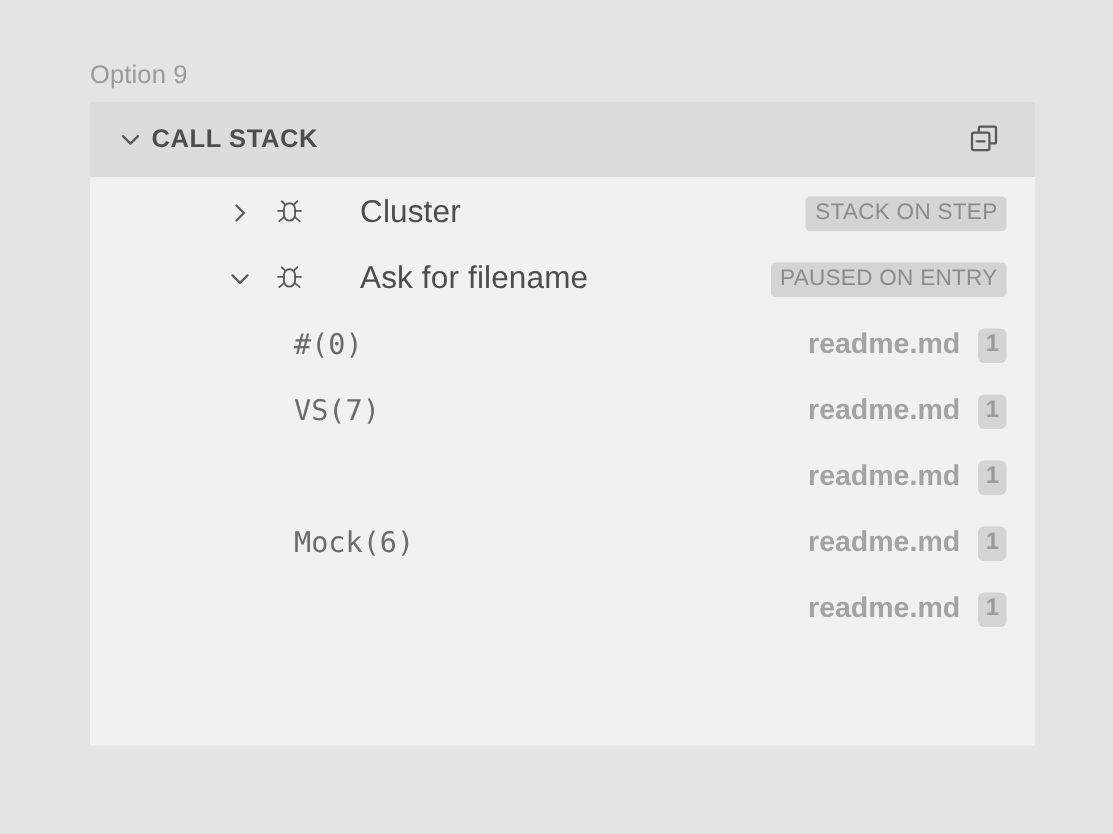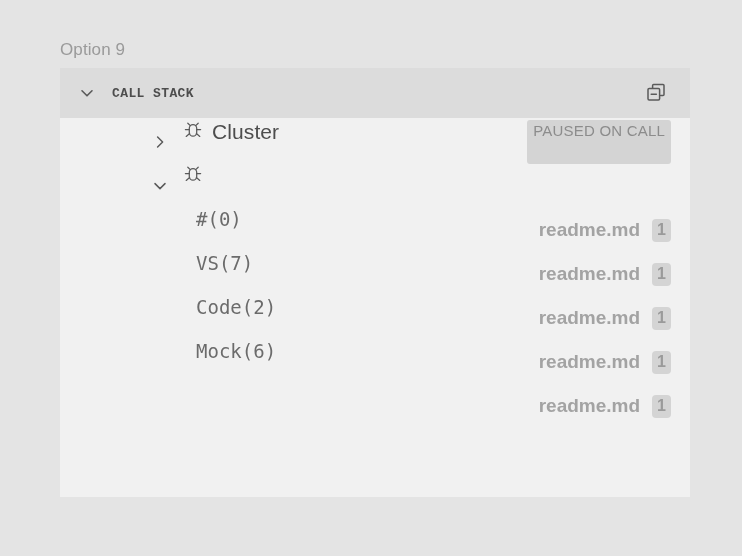--- a/index.html
+++ b/index.html
@@ -57,28 +57,27 @@
   .header-twisty {
     width: 26px;
     height: 26px;
     flex: 0 0 26px;
     display: flex;
     align-items: center;
     justify-content: center;
     color: #5a5a5a;
   }
   .panel-title {
-    margin-left: 12px;
-    font-size: 13px;
+    margin-left: 1px;
+    font-size: 17px;
     font-weight: bold;
     color: #4d4d4d;
     letter-spacing: 0.4px;
     text-transform: uppercase;
     white-space: nowrap;
-    font-family: Liberation Mono, monospace;
   }
   .header-actions {
     margin-left: auto;
     display: flex;
     align-items: center;
   }
   .header-action-btn {
     width: 28px;
     height: 28px;
     display: flex;
@@ -91,22 +90,24 @@
   .tree {
     flex: 1 1 auto;
     padding-top: 2px;
     overflow: hidden;
   }
 
   .row {
     position: relative;
     height: 44px;
     display: flex;
+    align-items: center;
     box-sizing: border-box;
     padding-right: 19px;
+    gap: 28px;
   }
 
   
   .row.thread {
     padding-left: 88px;
   }
   .row .twisty {
     position: absolute;
     left: 88px;
     top: 0;
@@ -226,60 +227,61 @@
             <path d="M7.3 8.2 a3.7 3.7 0 0 1 7.4 0 v4.2 a3.7 3.7 0 0 1 -7.4 0 z"></path>
             <line x1="7.3" y1="9.6" x2="3.4" y2="9.6"></line>
             <line x1="14.7" y1="9.6" x2="18.6" y2="9.6"></line>
             <line x1="7.6" y1="13.6" x2="4.2" y2="16.4"></line>
             <line x1="14.4" y1="13.6" x2="17.8" y2="16.4"></line>
             <line x1="8.3" y1="5.6" x2="5.8" y2="3.2"></line>
             <line x1="13.7" y1="5.6" x2="16.2" y2="3.2"></line>
           </svg>
         </span>
         <span class="thread-label">Cluster</span>
-        <span class="state-badge">PAUSED ON CALL</span>
+        <span class="state-badge">STACK ON STEP</span>
       </div>
 
       <div class="row thread">
         <span class="twisty">
           <svg width="16" height="16" viewBox="0 0 16 16" fill="none" stroke="currentColor" stroke-width="1.5" stroke-linecap="round" stroke-linejoin="round">
             <polyline points="3,5.6 8,10.6 13,5.6"></polyline>
           </svg>
         </span>
         <span class="bug-icon">
           <svg width="22" height="22" viewBox="0 0 22 22" fill="none" stroke="currentColor" stroke-width="1.25" stroke-linecap="round" stroke-linejoin="round">
             <path d="M7.3 8.2 a3.7 3.7 0 0 1 7.4 0 v4.2 a3.7 3.7 0 0 1 -7.4 0 z"></path>
             <line x1="7.3" y1="9.6" x2="3.4" y2="9.6"></line>
             <line x1="14.7" y1="9.6" x2="18.6" y2="9.6"></line>
             <line x1="7.6" y1="13.6" x2="4.2" y2="16.4"></line>
             <line x1="14.4" y1="13.6" x2="17.8" y2="16.4"></line>
             <line x1="8.3" y1="5.6" x2="5.8" y2="3.2"></line>
             <line x1="13.7" y1="5.6" x2="16.2" y2="3.2"></line>
           </svg>
         </span>
+        <span class="thread-label">Ask for filename</span>
+        <span class="state-badge">PAUSED ON ENTRY</span>
       </div>
 
       <div class="row frame">
         <span class="frame-name">#(0)</span>
         <span class="frame-right">
           <span class="frame-source">readme.md</span>
           <span class="frame-line">1</span>
         </span>
       </div>
 
       <div class="row frame">
         <span class="frame-name">VS(7)</span>
         <span class="frame-right">
           <span class="frame-source">readme.md</span>
           <span class="frame-line">1</span>
         </span>
       </div>
 
       <div class="row frame">
-        <span class="frame-name">Code(2)</span>
         <span class="frame-right">
           <span class="frame-source">readme.md</span>
           <span class="frame-line">1</span>
         </span>
       </div>
 
       <div class="row frame">
         <span class="frame-name">Mock(6)</span>
         <span class="frame-right">
           <span class="frame-source">readme.md</span>

